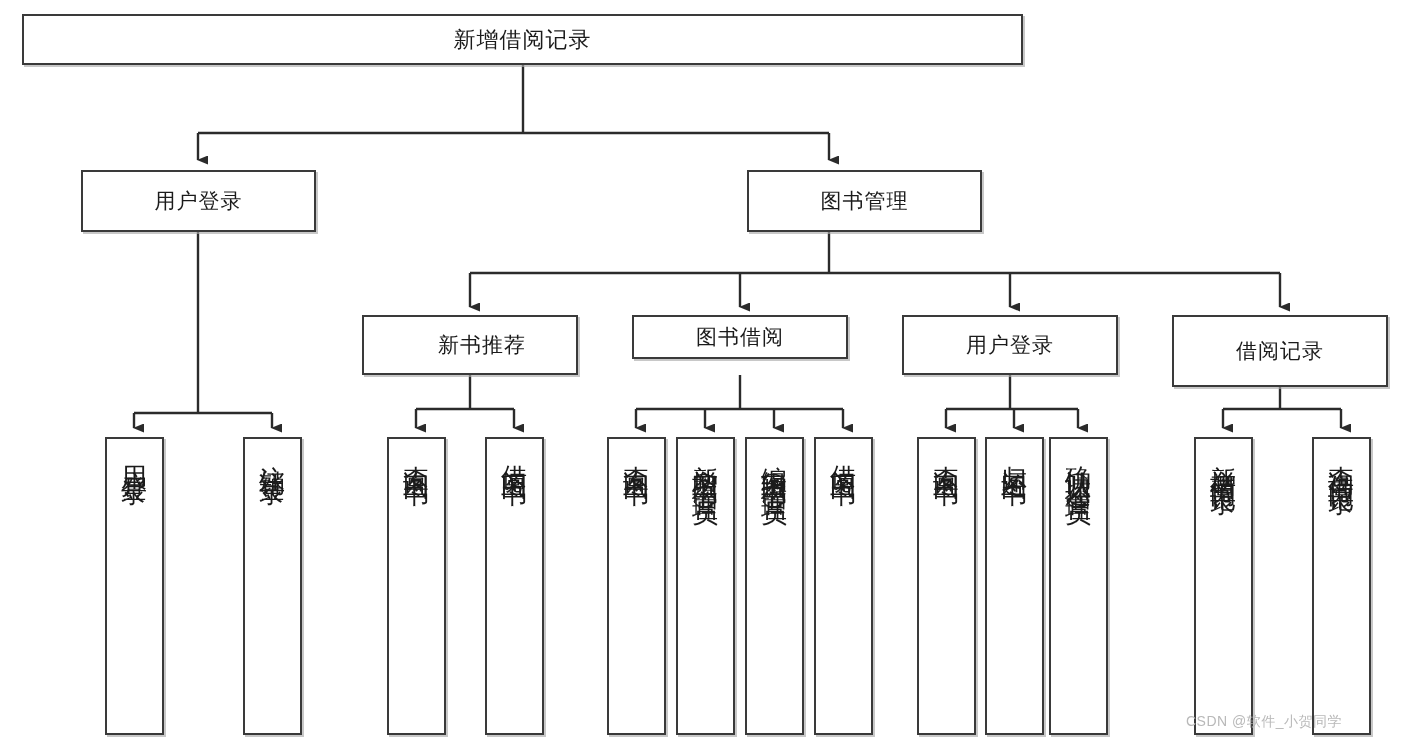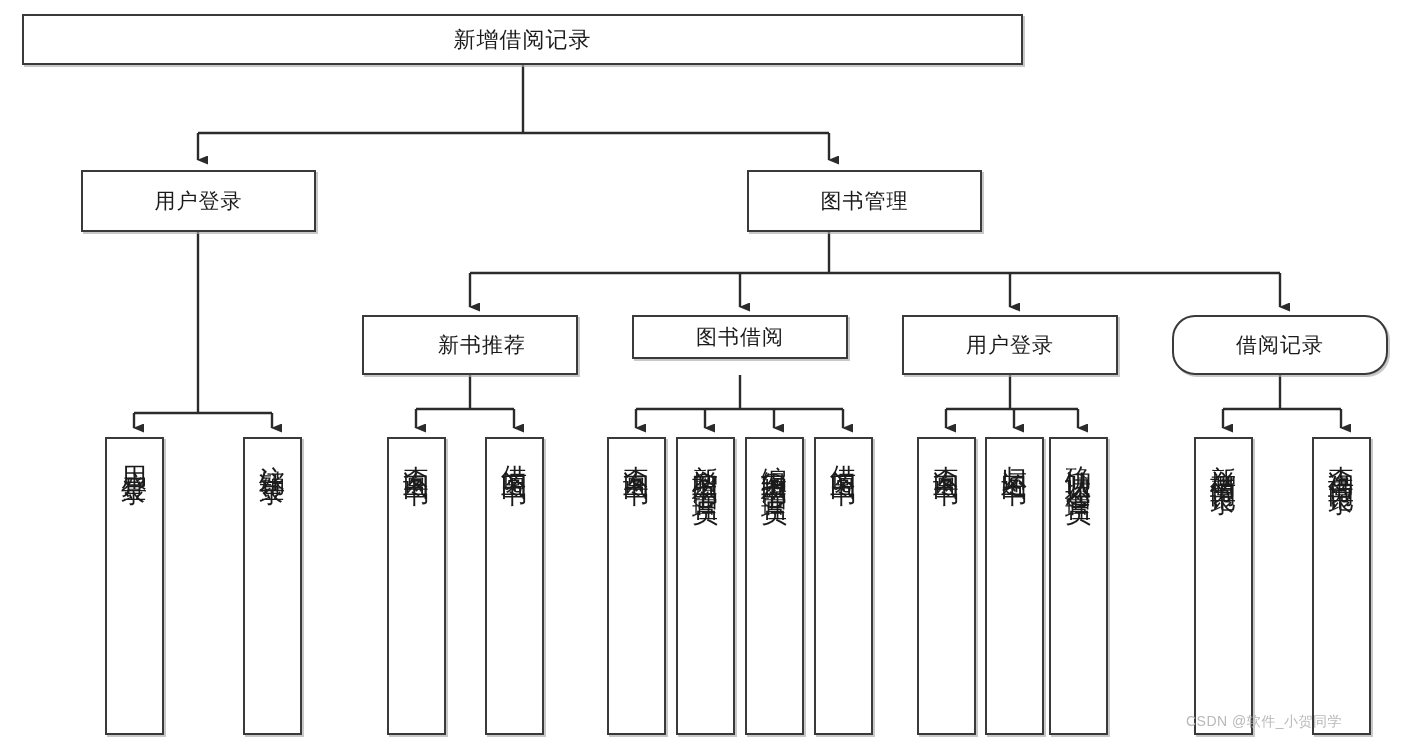--- a/index.html
+++ b/index.html
@@ -121,21 +121,21 @@
 
   <div class="node horiz" style="left:362px;top:315px;width:216px;height:60px;padding-left:24px;">
     <span class="lbl">新书推荐</span>
   </div>
   <div class="node horiz" style="left:632px;top:315px;width:216px;height:44px;">
     <span class="lbl">图书借阅</span>
   </div>
   <div class="node horiz" style="left:902px;top:315px;width:216px;height:60px;">
     <span class="lbl">用户登录</span>
   </div>
-  <div class="node horiz" style="left:1172px;top:315px;width:216px;height:60px;border-radius:23px;">
+  <div class="node horiz" style="left:1172px;top:315px;width:216px;height:72px;">
     <span class="lbl">借阅记录</span>
   </div>
 
   <div class="node vert" style="left:105px;top:437px;width:59px;height:298px;">
     <span class="lbl">用户登录</span>
   </div>
   <div class="node vert" style="left:243px;top:437px;width:59px;height:298px;">
     <span class="lbl">注销登录</span>
   </div>
 

